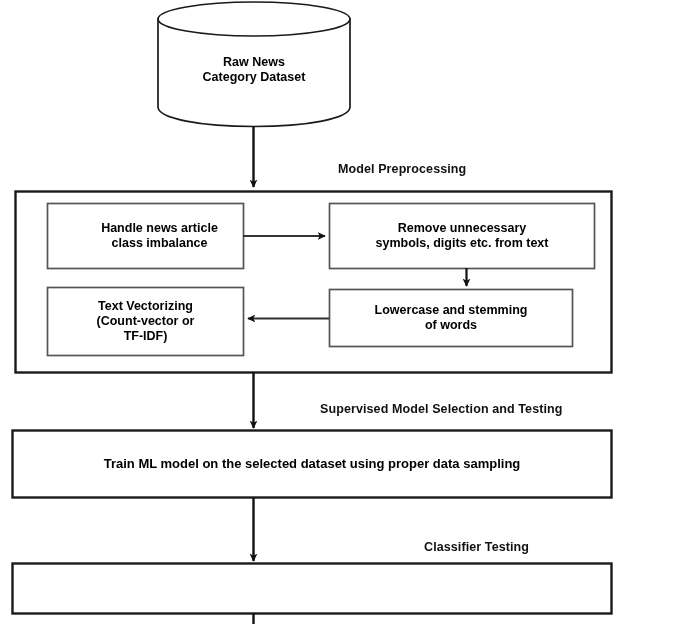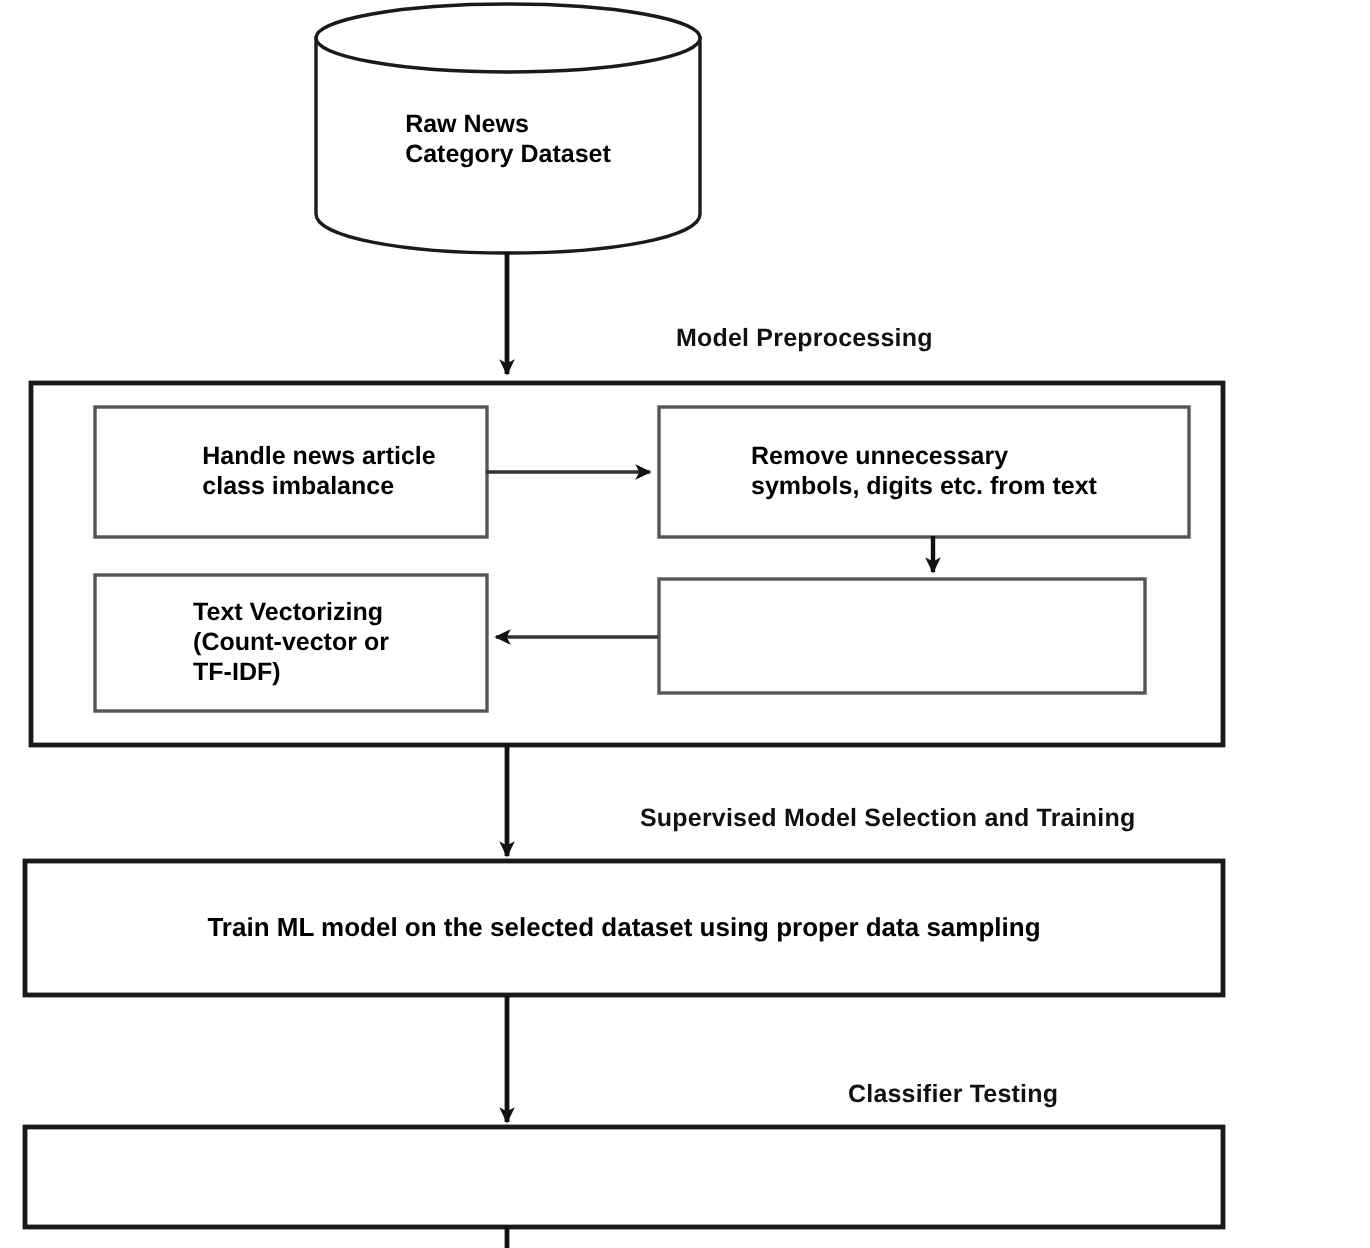--- a/index.html
+++ b/index.html
@@ -20,20 +20,21 @@
     left: 0;
     top: 0;
     width: 685px;
     height: 624px;
   }
   .node-text {
     position: absolute;
     display: flex;
     align-items: center;
     justify-content: center;
+    text-align: center;
     font-weight: bold;
     color: #000000;
     line-height: 1.22;
     white-space: pre-line;
     pointer-events: none;
   }
   .section-label {
     position: absolute;
     font-weight: bold;
     color: #111111;
@@ -99,21 +100,23 @@
   <div class="node-text inner-label" style="left:47px; top:204px; width:225px; height:64px;">Handle news article
 class imbalance</div>
 
   <div class="node-text inner-label" style="left:329px; top:204px; width:266px; height:64px;">Remove unnecessary
 symbols, digits etc. from text</div>
 
   <div class="node-text inner-label" style="left:47px; top:288px; width:197px; height:67px;">Text Vectorizing
 (Count-vector or
 TF-IDF)</div>
 
+  <div class="node-text inner-label" style="left:329px; top:290px; width:244px; height:56px;">Lowercase and stemming
+of words</div>
 
-  <div class="section-label" style="left:320px; top:402px;">Supervised Model Selection and Training</div>
+  <div class="section-label" style="left:320px; top:402px;">Supervised Model Selection and Testing</div>
 
   <div class="node-text wide-label" style="left:13px; top:431px; width:598px; height:66px;">Train ML model on the selected dataset using proper data sampling</div>
 
   <div class="section-label" style="left:424px; top:540px;">Classifier Testing</div>
 
 
 </div>
 
 </body></html>

